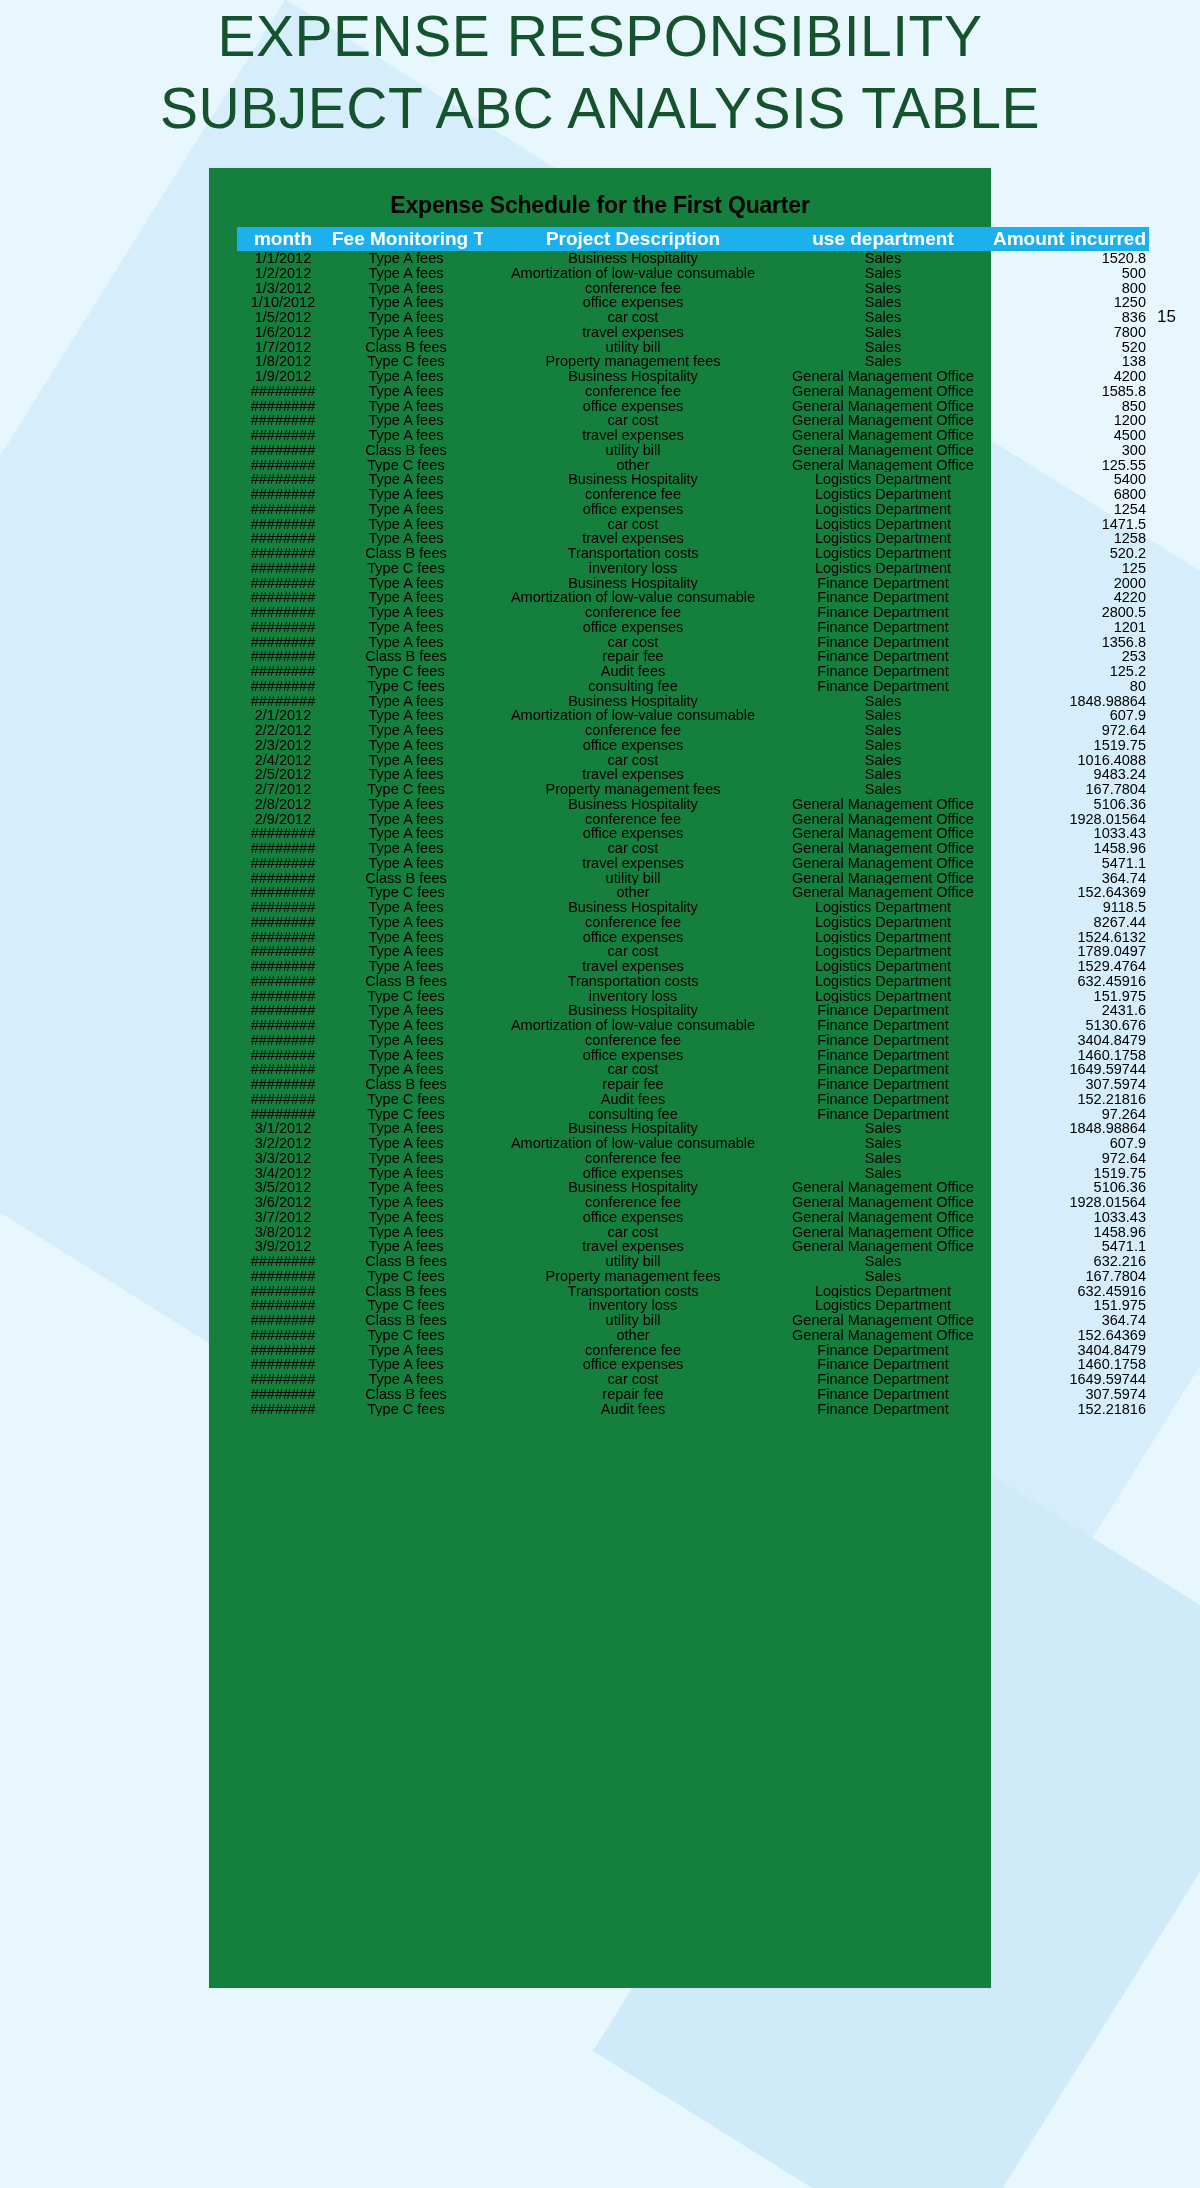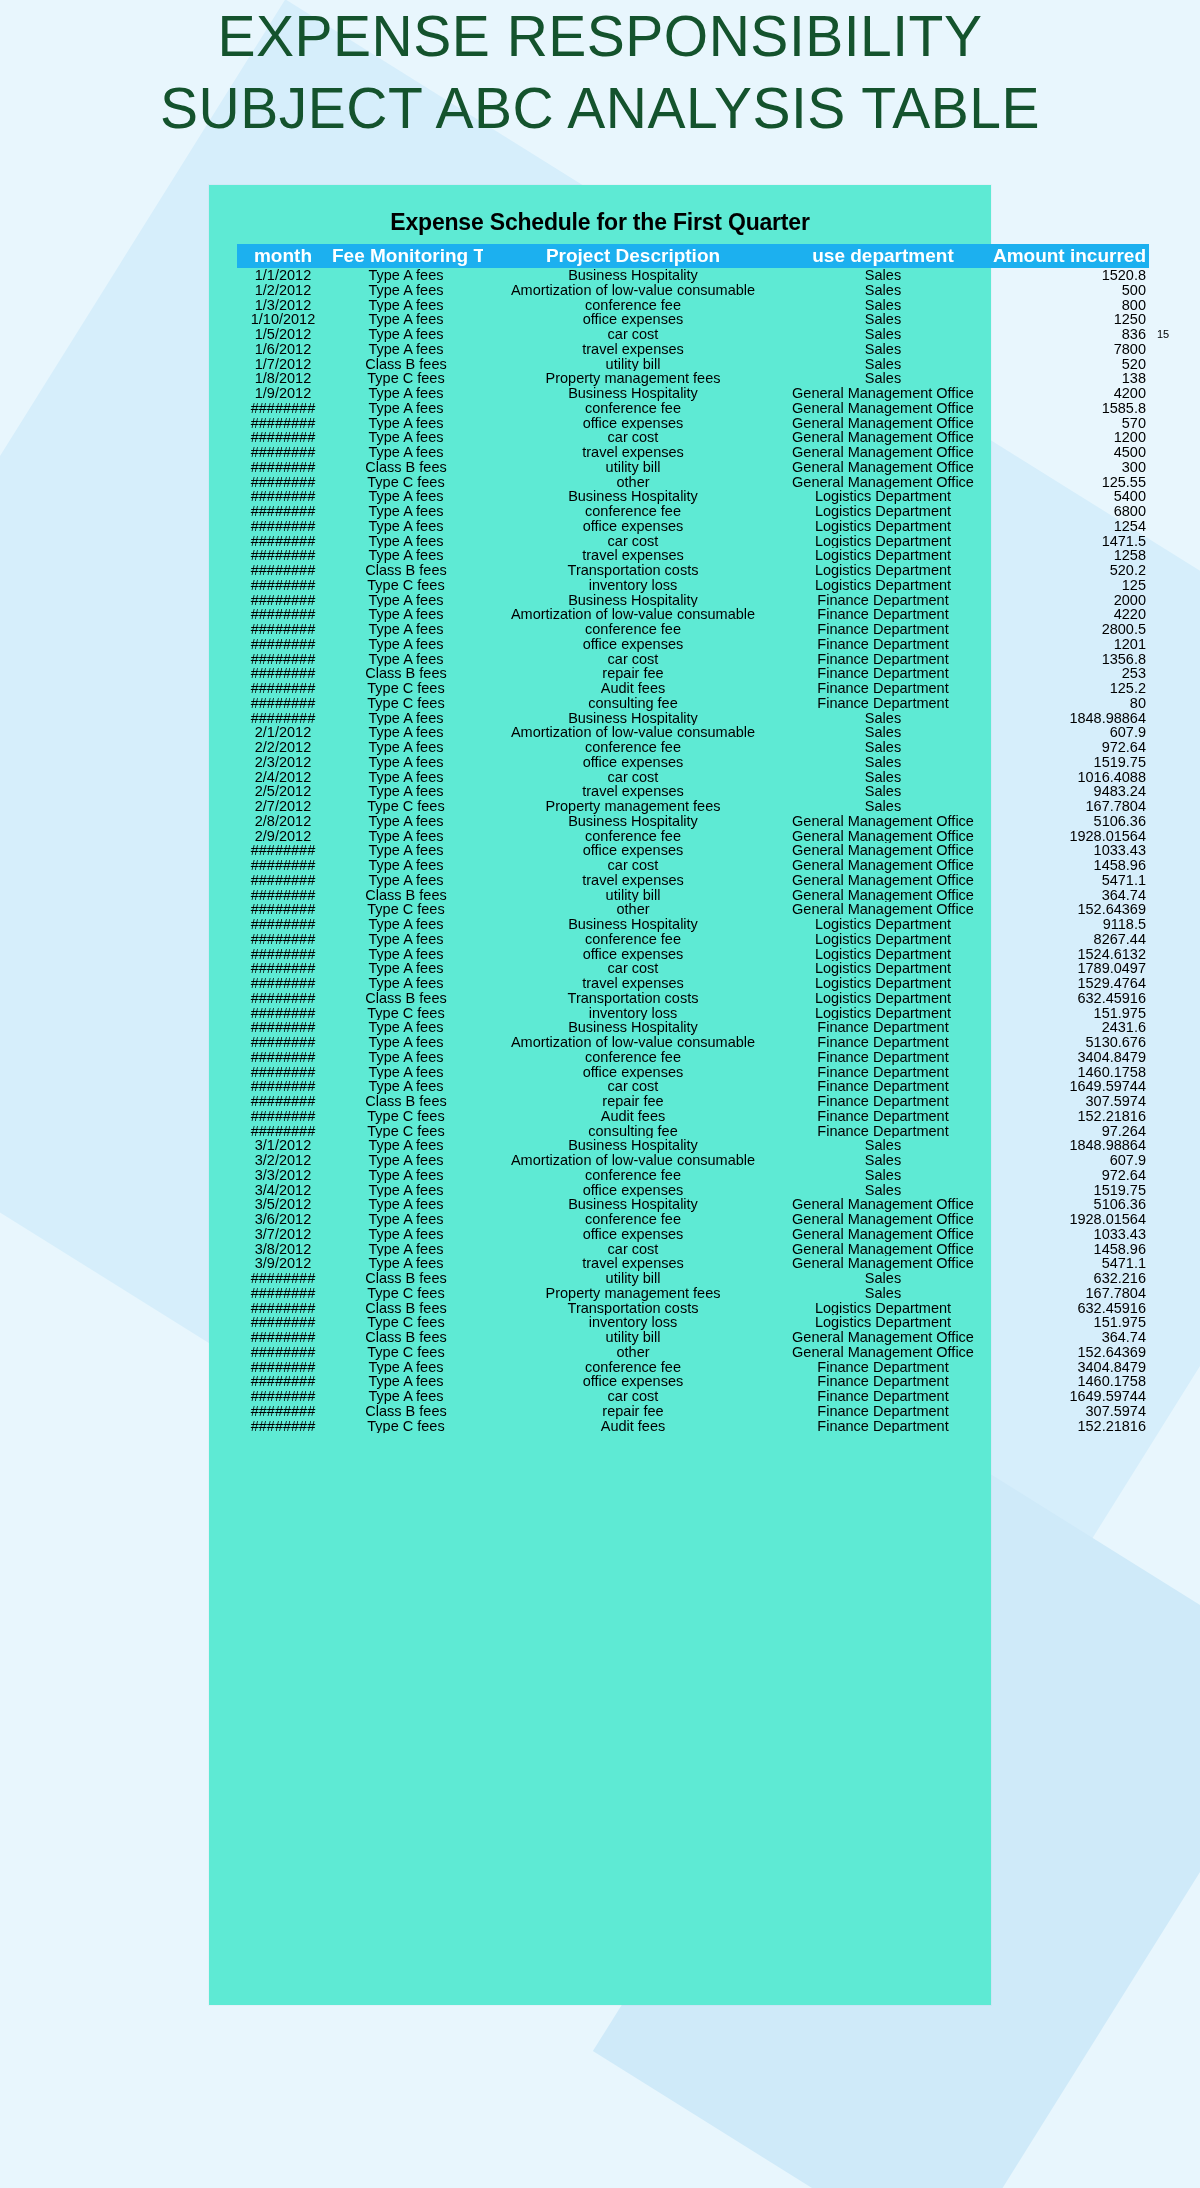--- a/index.html
+++ b/index.html
@@ -56,23 +56,23 @@
   .doc-heading .line {
     display: block;
     font-size: 57px;
     line-height: 72px;
     white-space: nowrap;
   }
 
   
   .card {
     position: relative;
-    margin: 41px auto 0 auto;
+    margin: 24px auto 0 auto;
     width: 782px;
-    background: #5eead4;
+    background: #15803d;
     box-shadow: 0 0 0 1px rgba(0,0,0,0.02);
     padding: 16px 0 26px 0;
     box-sizing: border-box;
     min-height: 1820px;
   }
 
   .sheet-title {
     text-align: center;
     font-family: "Liberation Sans", sans-serif;
     font-weight: bold;
@@ -129,21 +129,21 @@
   td.d-month { text-align: center; }
   td.d-type  { text-align: center; }
   td.d-desc  { text-align: center; }
   td.d-dept  { text-align: center; }
   td.d-amt   { text-align: right; padding-right: 4px; }
 
   
   .spill {
     position: absolute;
     font-family: "Liberation Sans", sans-serif;
-    font-size: 11px;
+    font-size: 17px;
     color: #000;
     line-height: 14.75px;
     white-space: nowrap;
   }
 </style>
 </head>
 <body>
 
 <div class="bg-shape-a"></div>
 <div class="bg-shape-b"></div>
@@ -246,21 +246,21 @@
               <td class="d-type">Type A fees</td>
               <td class="d-desc">conference fee</td>
               <td class="d-dept">General Management Office</td>
               <td class="d-amt">1585.8</td>
             </tr>
             <tr>
               <td class="d-month">########</td>
               <td class="d-type">Type A fees</td>
               <td class="d-desc">office expenses</td>
               <td class="d-dept">General Management Office</td>
-              <td class="d-amt">570</td>
+              <td class="d-amt">850</td>
             </tr>
             <tr>
               <td class="d-month">########</td>
               <td class="d-type">Type A fees</td>
               <td class="d-desc">car cost</td>
               <td class="d-dept">General Management Office</td>
               <td class="d-amt">1200</td>
             </tr>
             <tr>
               <td class="d-month">########</td>

